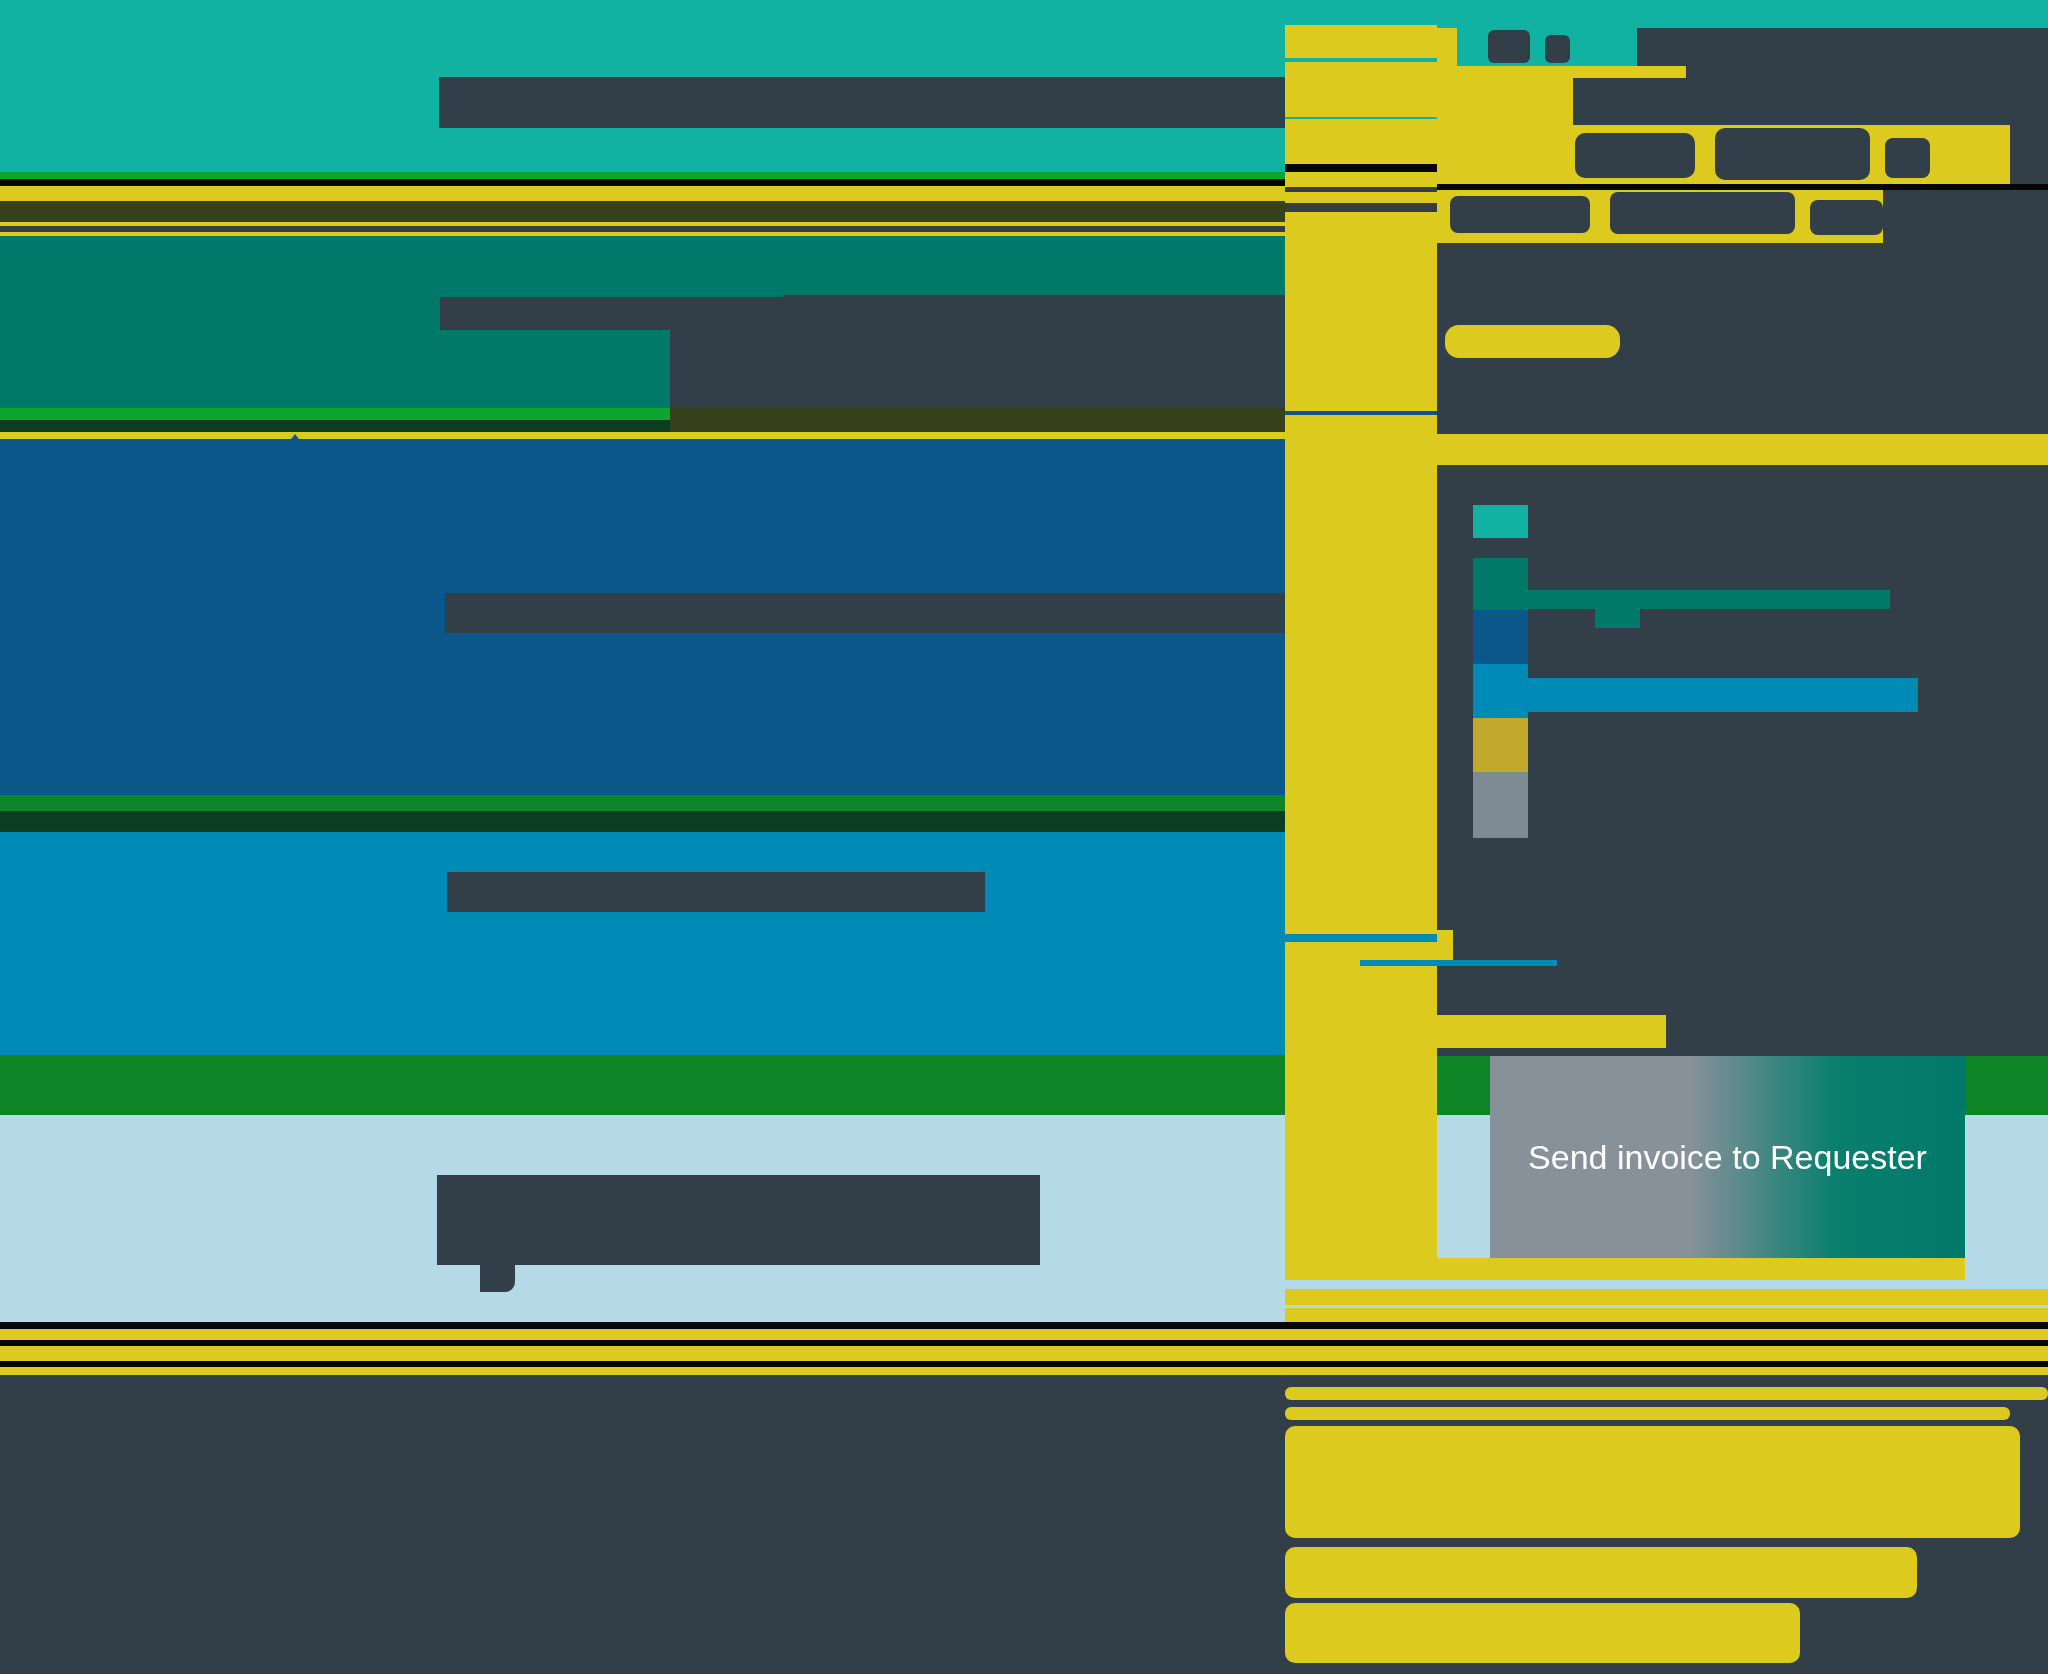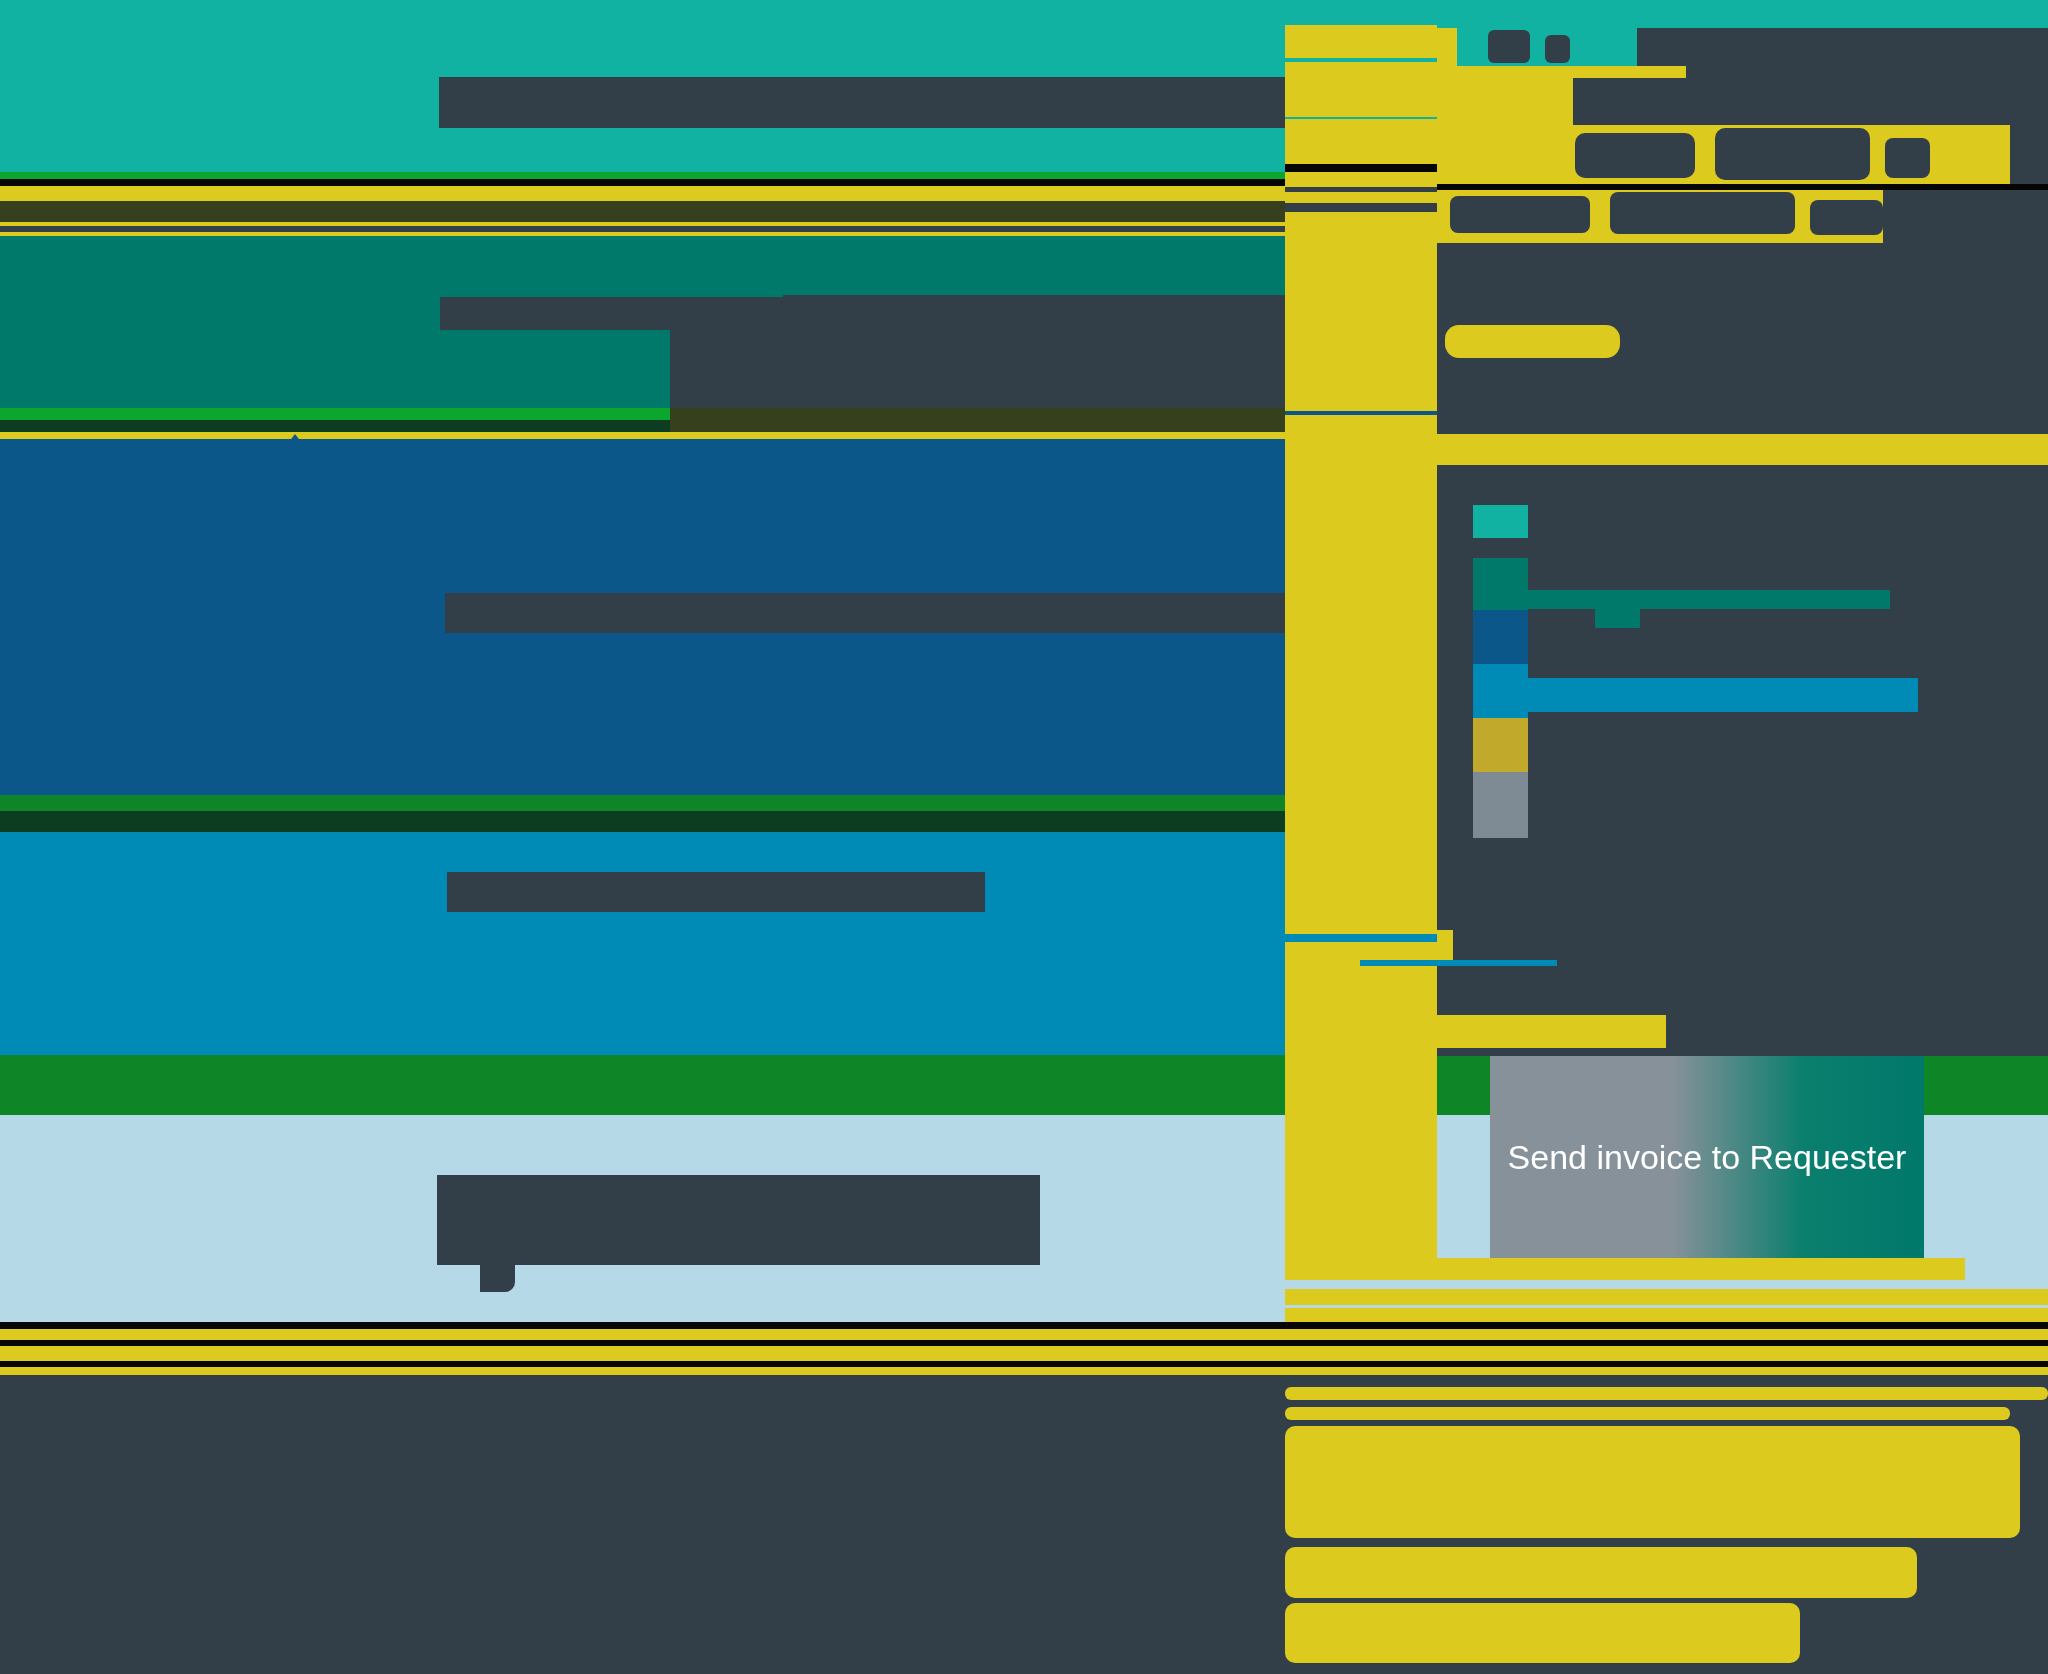--- a/index.html
+++ b/index.html
@@ -127,21 +127,21 @@
     <div class="abs c-dteal" style="left:91px;top:125px;width:362px;height:19px"></div>
     <div class="abs c-dteal" style="left:158px;top:144px;width:45px;height:19px"></div>
     <div class="abs c-lblue" style="left:91px;top:213px;width:390px;height:34px"></div>
   </div>
 
   <div class="abs c-yellow" style="left:1437px;top:930px;width:16px;height:30px"></div>
   <div class="abs c-lblue" style="left:1360px;top:960px;width:197px;height:6px"></div>
   <div class="abs c-slate r8" style="left:1450px;top:982px;width:50px;height:33px"></div>
   <div class="abs c-yellow" style="left:1437px;top:1015px;width:229px;height:33px"></div>
 
-  <div id="send-box" class="abs" style="left:1490px;top:1056px;width:434px;height:202px">
+  <div id="send-box" class="abs" style="left:1490px;top:1056px;width:475px;height:202px">
     <span>Send invoice to Requester</span>
   </div>
 
   <div class="abs c-yellow" style="left:1285px;top:1258px;width:680px;height:22px"></div>
   <div class="abs c-yellow" style="left:1285px;top:1289px;width:763px;height:16px"></div>
   <div class="abs c-yellow" style="left:1285px;top:1308px;width:763px;height:14px"></div>
 
   <div class="abs c-yellow r6" style="left:1285px;top:1387px;width:763px;height:13px"></div>
   <div class="abs c-yellow r6" style="left:1285px;top:1407px;width:725px;height:13px"></div>
   <div class="abs c-yellow r10" style="left:1285px;top:1426px;width:735px;height:112px"></div>

